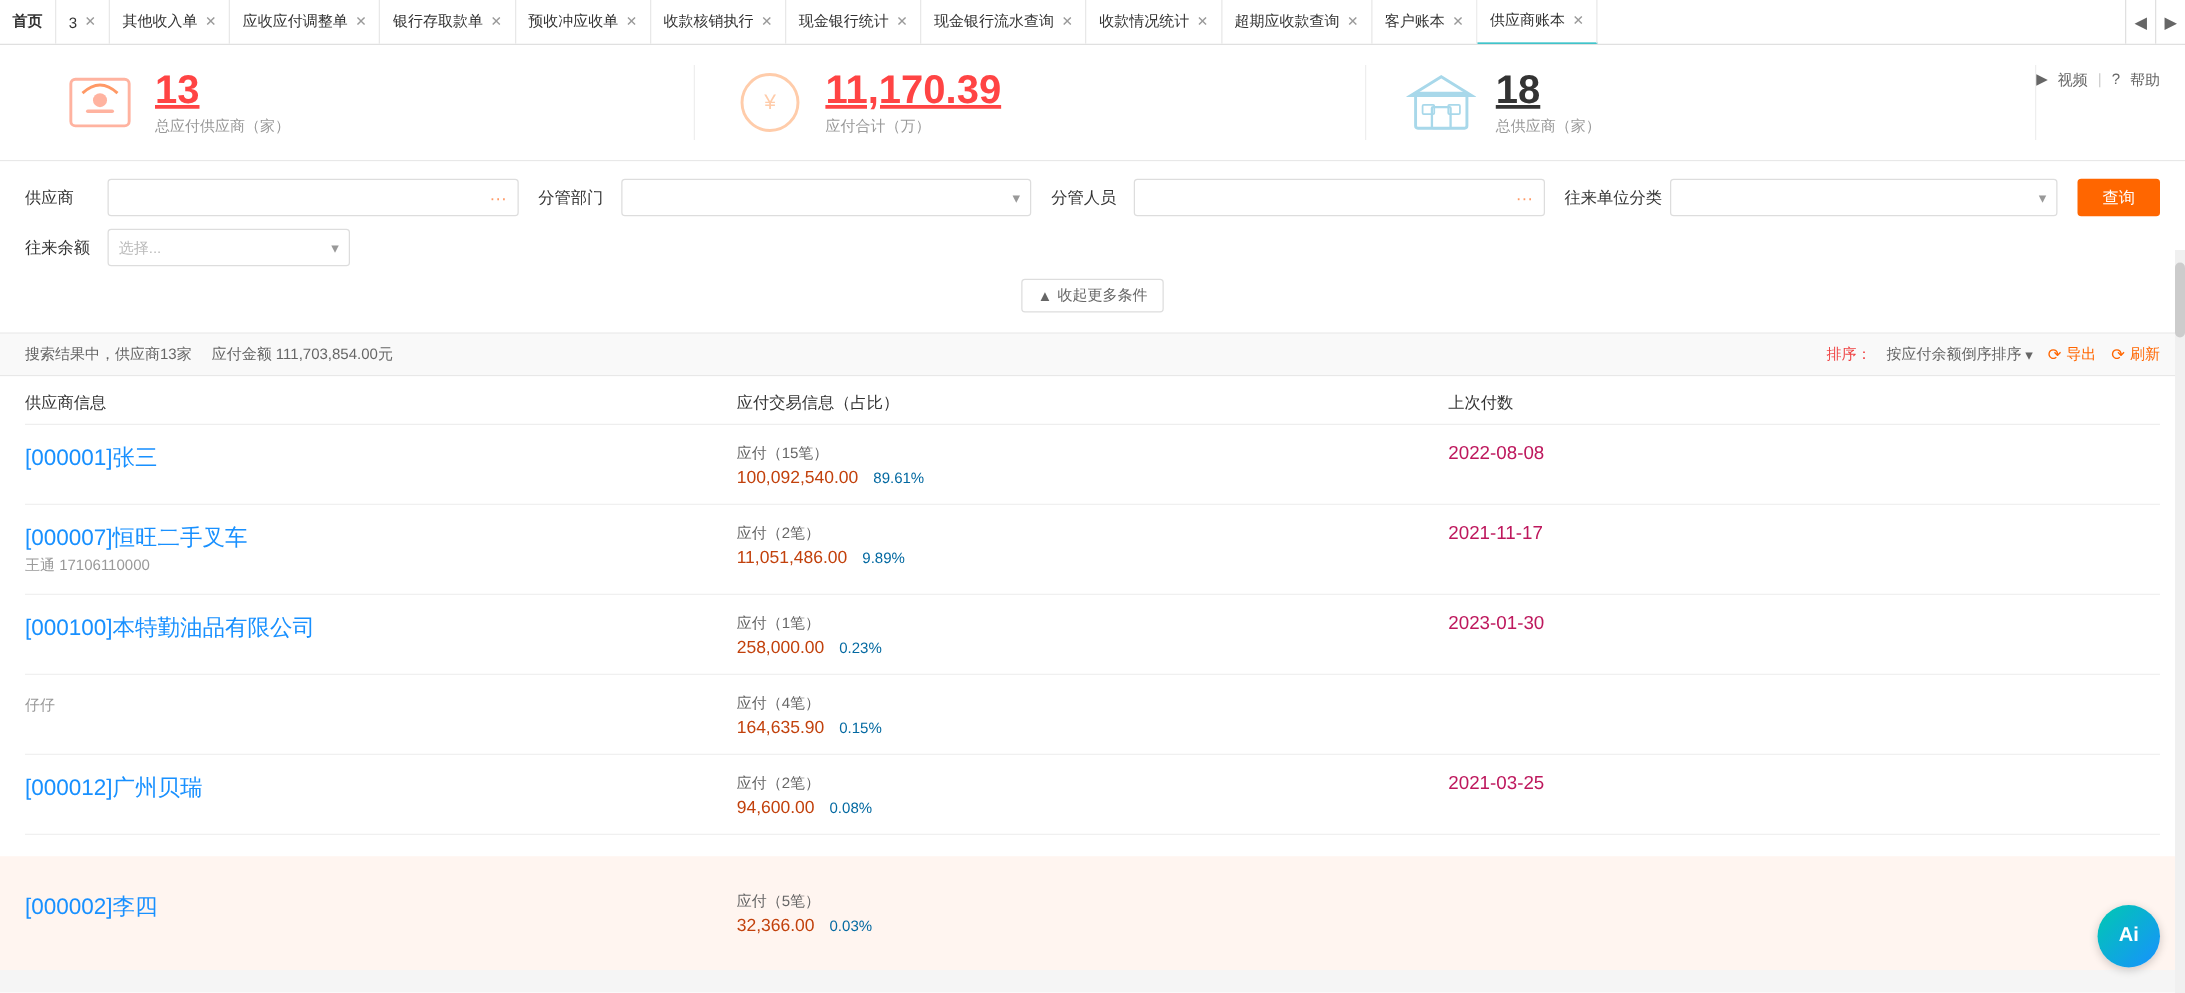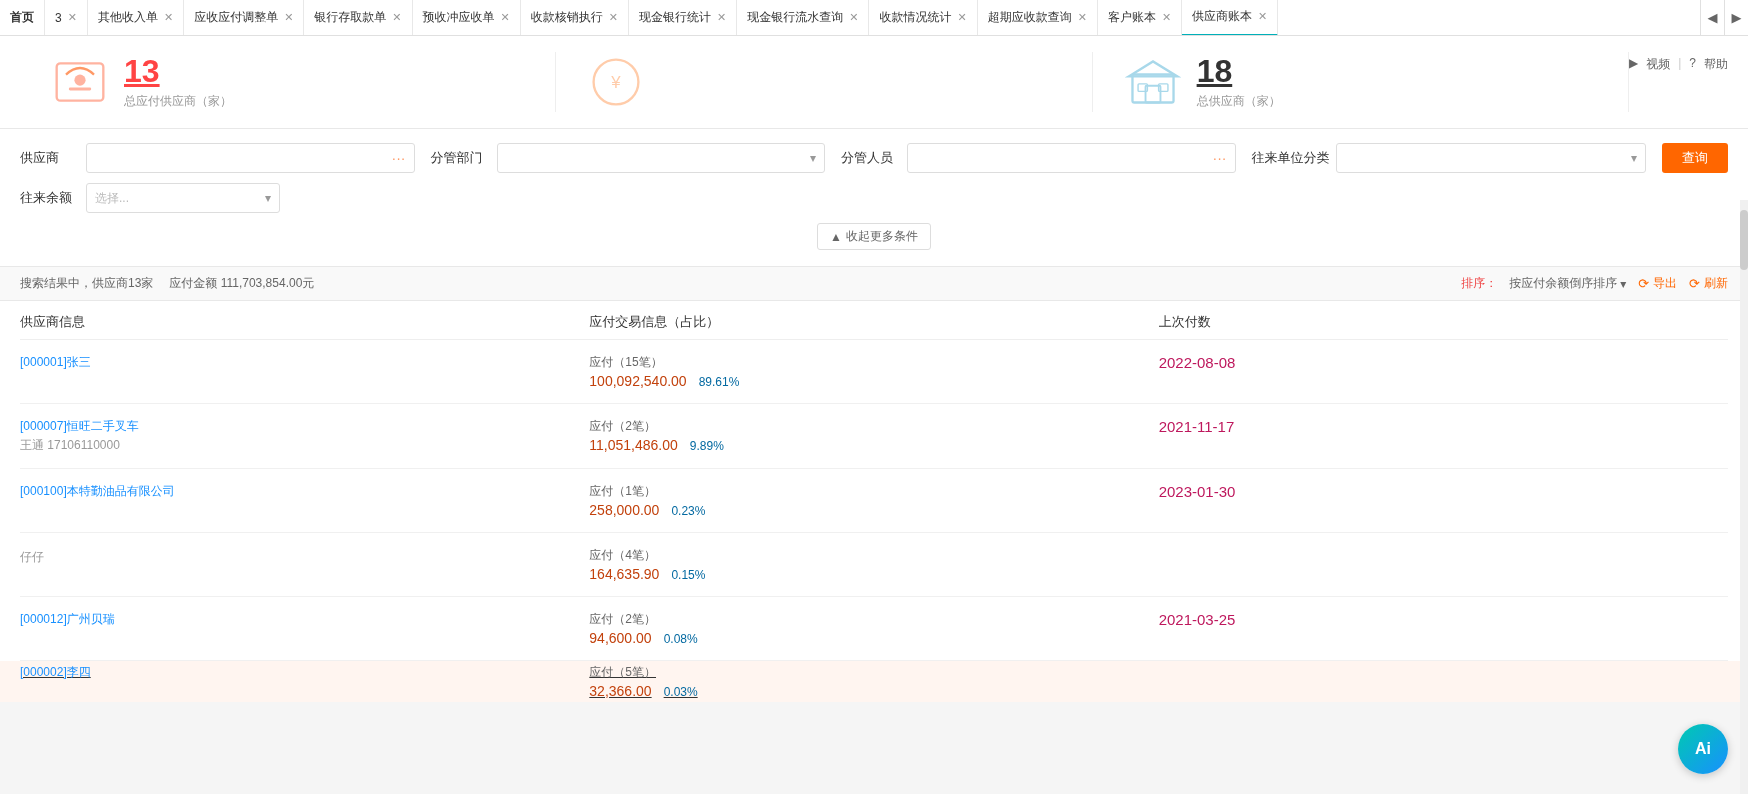--- a/index.html
+++ b/index.html
@@ -47,22 +47,22 @@
     .sort-select { color: #666; cursor: pointer; display: flex; align-items: center; gap: 3px; }
     .action-btn { display: flex; align-items: center; gap: 4px; cursor: pointer; color: #ff6600; }
     .action-btn .icon { font-size: 13px; }
 
     
     .table-container { background: #fff; padding: 0 20px; }
     .table-header { display: grid; grid-template-columns: 1fr 1fr 1fr; padding: 12px 0 8px 0; border-bottom: 1px solid #eee; }
     .table-header-cell { font-size: 13px; color: #333; font-weight: 500; }
     .table-row { display: grid; grid-template-columns: 1fr 1fr 1fr; padding: 14px 0; border-bottom: 1px solid #f0f0f0; align-items: start; }
     .table-row:last-child { border-bottom: none; }
-    .table-row.highlighted { background: #fff5f0; margin: 0 -20px; padding: 3px 20px; text-decoration: underline; }
-    .supplier-link { color: #1890ff; cursor: pointer; font-size: 12px; }
+    .table-row.highlighted { background: #fff5f0; margin: 17px -20px; padding: 28px 20px; }
+    .supplier-link { color: #1890ff; cursor: pointer; font-size: 18px; }
     .supplier-contact { font-size: 12px; color: #999; margin-top: 2px; }
     .tx-label { font-size: 12px; color: #666; }
     .tx-amount { font-size: 14px; color: #c2410c; font-weight: 500; cursor: pointer; margin-top: 2px; }
     .tx-percent { font-size: 12px; color: #0369a1; margin-left: 12px; }
     .tx-row { display: flex; align-items: baseline; gap: 0; }
     .last-pay { font-size: 15px; color: #be185d; }
     .scrollbar-track { width: 8px; background: #f0f0f0; position: fixed; right: 0; top: 200px; bottom: 0; }
     .scrollbar-thumb { width: 8px; height: 60px; background: #ccc; border-radius: 4px; margin-top: 10px; }
   </style>
 </head>
@@ -143,20 +143,24 @@
     </div>
   </div>
 
   <div class="summary-card">
     <div class="summary-icon">
       <svg viewBox="0 0 60 60" fill="none">
         <circle cx="30" cy="30" r="24" fill="none" stroke="#ffccaa" stroke-width="2.5"></circle>
         <text x="30" y="36" text-anchor="middle" font-size="18" fill="#ffccaa">¥</text>
       </svg>
     </div>
+    <div class="summary-text">
+      <span class="summary-number">11,170.39</span>
+      <span class="summary-label">应付合计（万）</span>
+    </div>
   </div>
 
   <div class="summary-card">
     <div class="summary-icon">
       <svg viewBox="0 0 60 60" fill="none">
         <rect x="8" y="22" width="44" height="30" rx="2" fill="none" stroke="#a8d8ea" stroke-width="2.5"></rect>
         <polygon points="4,24 30,8 56,24" fill="none" stroke="#a8d8ea" stroke-width="2.5"></polygon>
         <rect x="22" y="34" width="16" height="18" rx="1" fill="none" stroke="#a8d8ea" stroke-width="2"></rect>
         <rect x="14" y="32" width="10" height="8" rx="1" fill="none" stroke="#a8d8ea" stroke-width="1.5"></rect>
         <rect x="36" y="32" width="10" height="8" rx="1" fill="none" stroke="#a8d8ea" stroke-width="1.5"></rect>

